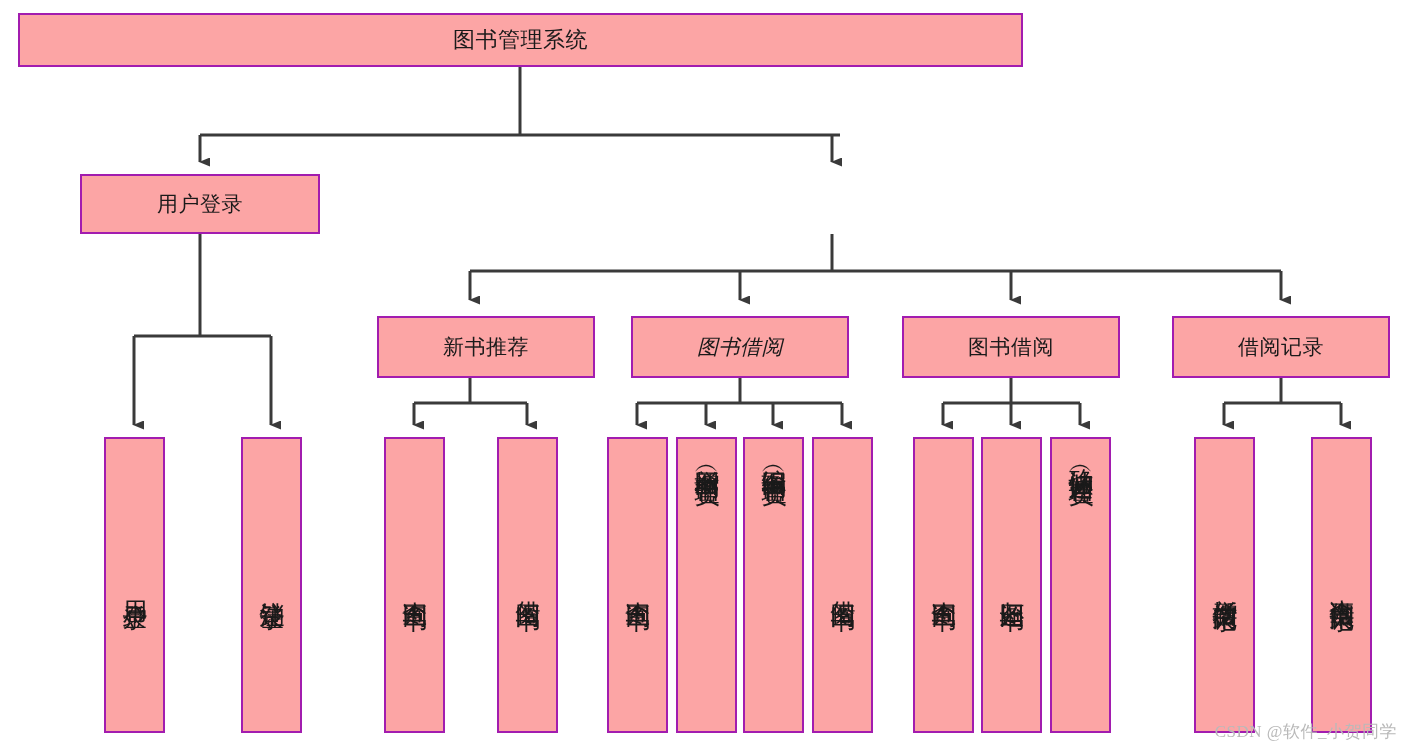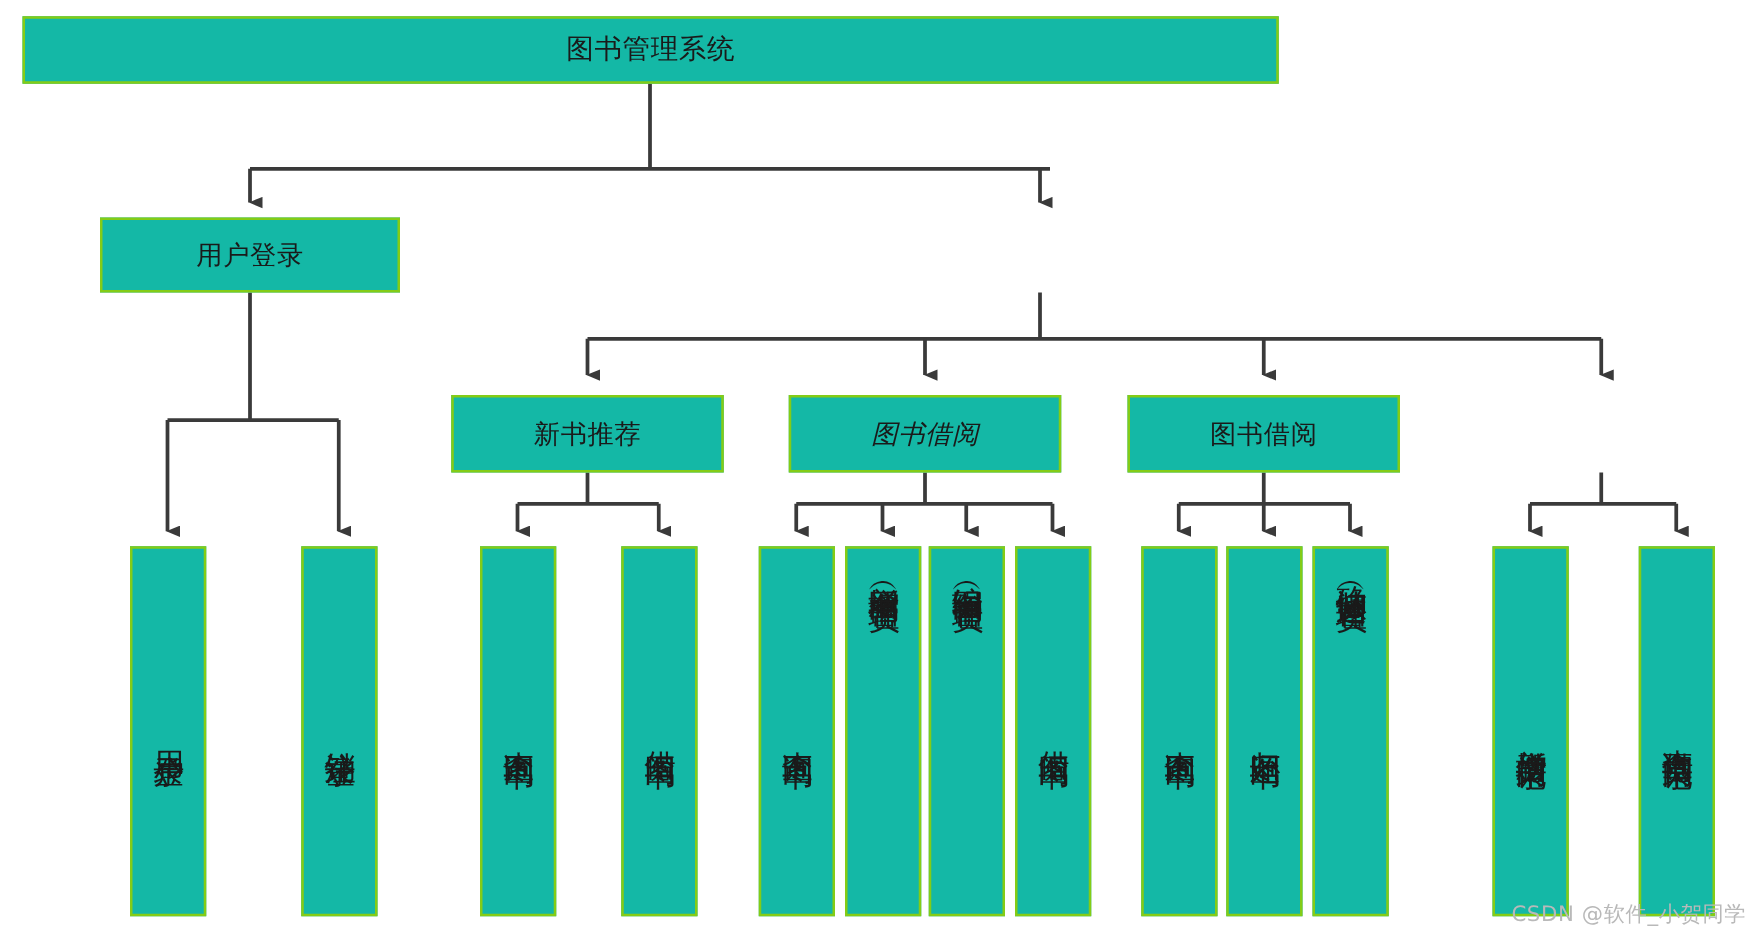--- a/index.html
+++ b/index.html
@@ -2,22 +2,22 @@
 <html><head>
 <meta charset="utf-8">
 <style>
   html,body{margin:0;padding:0;background:#ffffff;}
   body{font-family:"DejaVu Sans","Liberation Sans",sans-serif;}
   #stage{position:relative;width:1405px;height:747px;background:#ffffff;overflow:hidden;}
   #wires{position:absolute;left:0;top:0;width:1405px;height:747px;}
   .node{
     position:absolute;
     box-sizing:border-box;
-    background:#14b8a6;
-    border:2px solid #84cc16;
+    background:#fca5a5;
+    border:2px solid #a21caf;
     display:flex;
     align-items:center;
     justify-content:center;
     color:#1a1a1a;
   }
   .node .lbl{
     display:block;
     text-align:center;
     line-height:1.05;
     letter-spacing:0.5px;
@@ -36,20 +36,21 @@
   .v-node.short{align-items:center;padding-top:0;}
   #watermark{
     position:absolute;
     right:8px;
     bottom:4px;
     font-size:17px;
     color:#b9b9b9;
     letter-spacing:0.5px;
     white-space:nowrap;
     pointer-events:none;
+    font-family:Liberation Serif, serif;
   }
 </style>
 </head>
 <body>
 
 <div id="stage">
 
   <svg id="wires" viewBox="0 0 1405 747">
     <defs>
       <marker id="ah" markerWidth="10" markerHeight="11" refX="4.5" refY="10" orient="auto" markerUnits="userSpaceOnUse">
@@ -101,28 +102,31 @@
   </svg>
 
   <div class="node h-node root" style="left:18px;top:13px;width:1005px;height:54px;">
     <span class="lbl">图书管理系统</span>
   </div>
 
   <div class="node h-node" style="left:80px;top:174px;width:240px;height:60px;">
     <span class="lbl">用户登录</span>
   </div>
 
-  <div class="node h-node" style="left:361px;top:316px;width:218px;height:62px;">
+  <div class="node h-node" style="left:377px;top:316px;width:218px;height:62px;">
     <span class="lbl">新书推荐</span>
   </div>
   <div class="node h-node" style="left:631px;top:316px;width:218px;height:62px;font-style:italic;">
     <span class="lbl">图书借阅</span>
   </div>
   <div class="node h-node" style="left:902px;top:316px;width:218px;height:62px;">
     <span class="lbl">图书借阅</span>
+  </div>
+  <div class="node h-node" style="left:1172px;top:316px;width:218px;height:62px;">
+    <span class="lbl">借阅记录</span>
   </div>
 
   <div class="node v-node short" style="left:104px;top:437px;width:61px;height:296px;">
     <span class="lbl">用户登录</span>
   </div>
   <div class="node v-node short" style="left:241px;top:437px;width:61px;height:296px;">
     <span class="lbl">注销登录</span>
   </div>
 
   <div class="node v-node short" style="left:384px;top:437px;width:61px;height:296px;">

